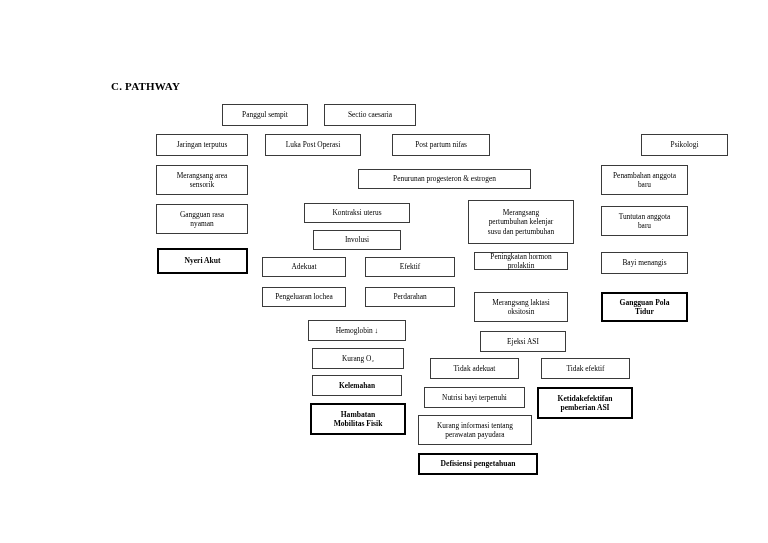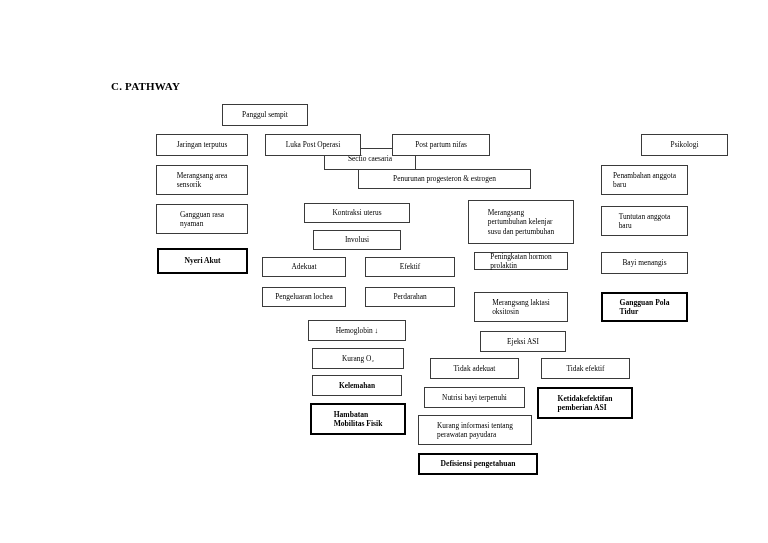--- a/index.html
+++ b/index.html
@@ -36,21 +36,21 @@
   }
 
   .node {
     position: absolute;
     box-sizing: border-box;
     background: #ffffff;
     border: 1px solid #3a3a3a;
     display: flex;
     align-items: center;
     justify-content: center;
-    text-align: left;
+    text-align: center;
     font-family: "Liberation Serif", "DejaVu Serif", serif;
     font-size: 7.4px;
     line-height: 1.22;
     color: #000000;
     padding: 5px 2px;
   }
 
   .node.emph {
     border: 2.5px solid #000000;
     font-weight: bold;
@@ -65,21 +65,21 @@
 </head>
 <body>
 
 <div id="canvas">
 
   <div class="page-title" style="left:111px; top:80px;">C. PATHWAY</div>
 
   <div class="node" style="left:222px; top:104px; width:86px; height:22px;">
     <span class="lbl">Panggul sempit</span>
   </div>
-  <div class="node" style="left:324px; top:104px; width:92px; height:22px;margin-top:44px;">
+  <div class="node" style="left:324px; top:104px; width:92px; height:22px;">
     <span class="lbl">Sectio caesaria</span>
   </div>
 
   <div class="node" style="left:156px; top:134px; width:92px; height:22px;">
     <span class="lbl">Jaringan terputus</span>
   </div>
   <div class="node" style="left:265px; top:134px; width:96px; height:22px;">
     <span class="lbl">Luka Post Operasi</span>
   </div>
   <div class="node" style="left:392px; top:134px; width:98px; height:22px;">

